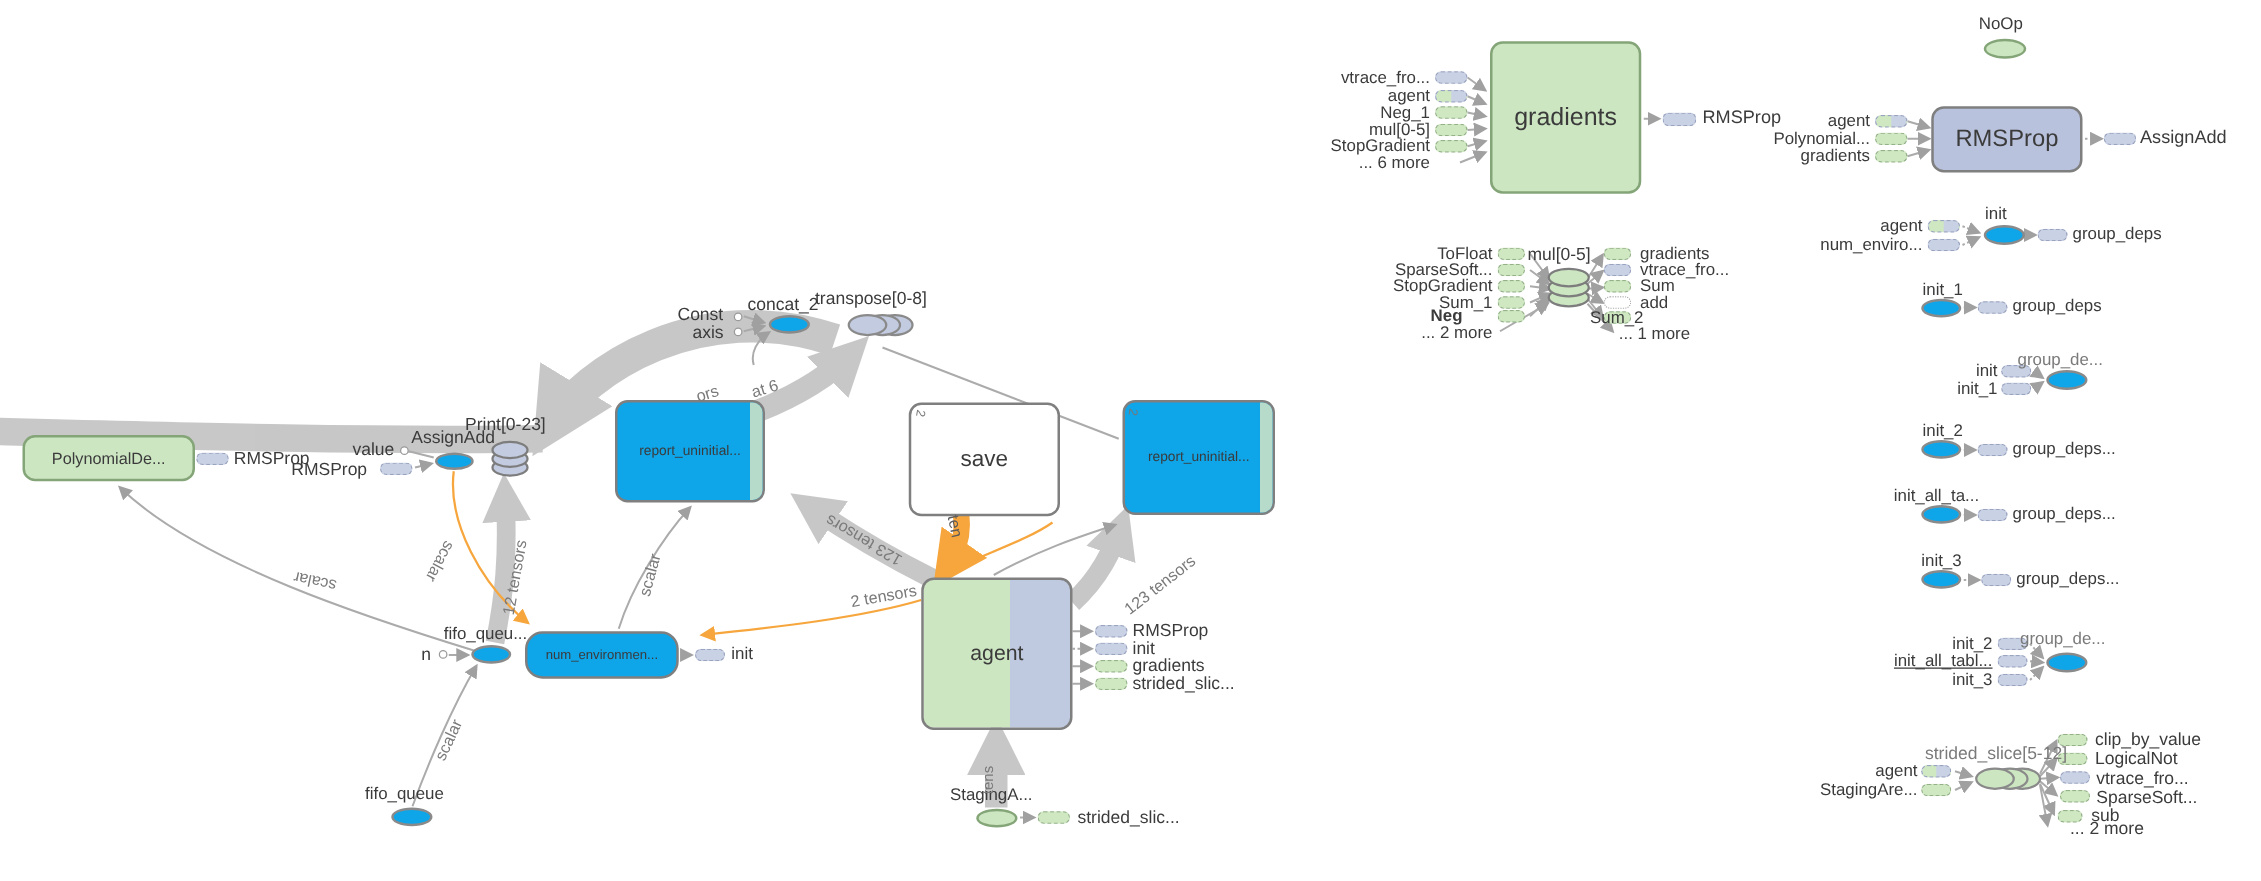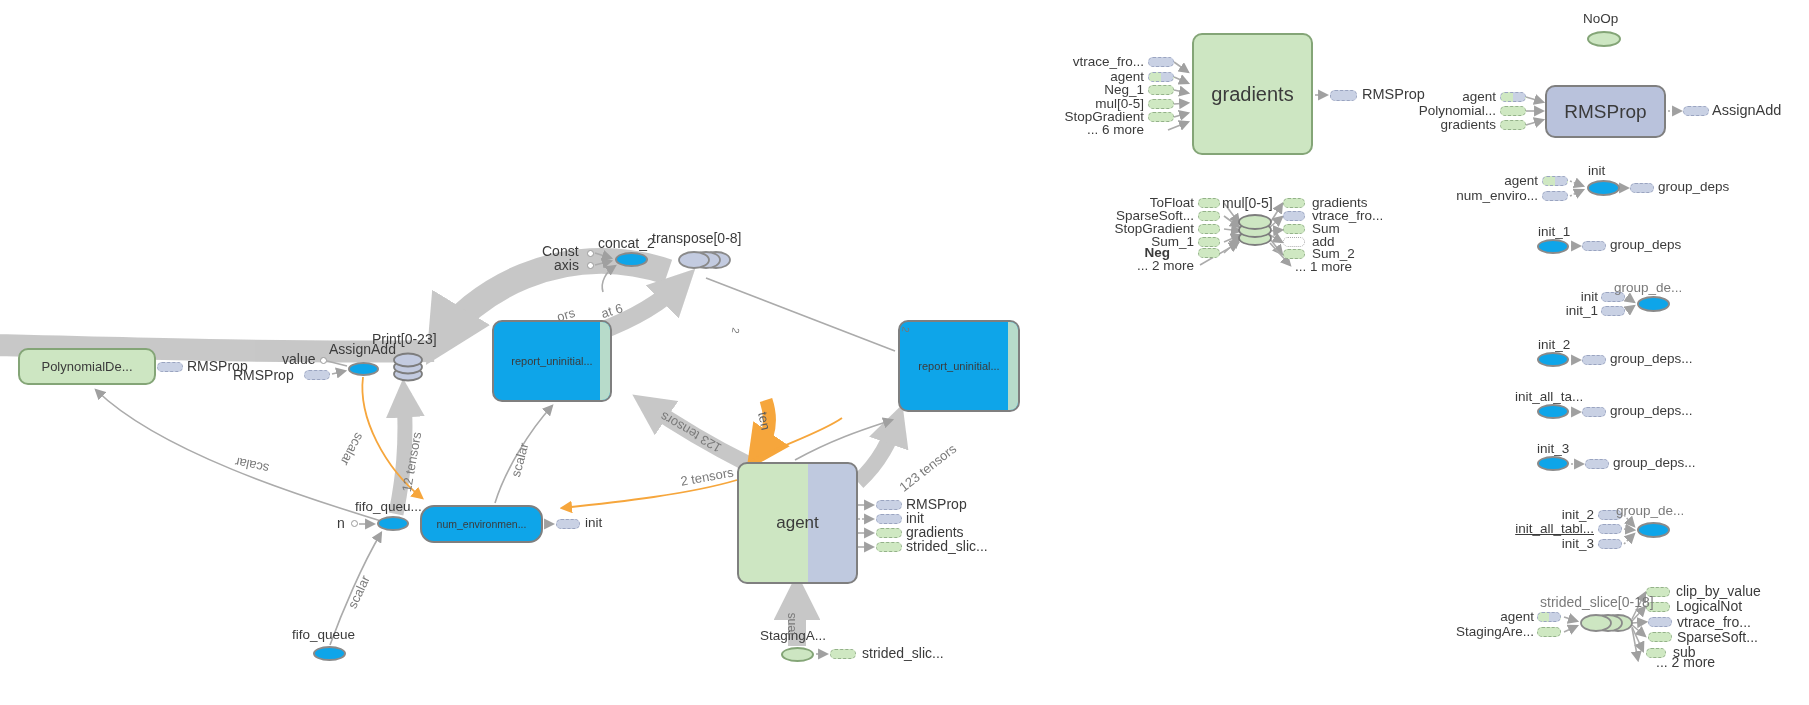--- a/index.html
+++ b/index.html
@@ -170,20 +170,23 @@
   <ellipse cx="40" cy="10" rx="14" ry="8" fill="#c3cbe0" stroke="#8a8a8a" stroke-width="1.8"></ellipse>
   <ellipse cx="30" cy="10" rx="14" ry="8" fill="#c3cbe0" stroke="#8a8a8a" stroke-width="1.8"></ellipse>
   <ellipse cx="18" cy="10" rx="15" ry="8" fill="#c3cbe0" stroke="#8a8a8a" stroke-width="1.8"></ellipse>
 </svg>
 
 <div class="node blue" style="left:492px;top:320px;width:120px;height:82px;">
   <div class="strip"></div>
   <span class="f11">report_uninitial...</span>
 </div>
 
+<div class="node" style="left:727px;top:322px;width:121px;height:91px;background:#fff;">
+  <span style="font-size:18px;">save</span>
+</div>
 <div class="corner" style="left:733px;top:325px;transform:rotate(100deg);">2</div>
 
 <div class="node blue" style="left:898px;top:320px;width:122px;height:92px;">
   <div class="strip"></div>
   <span class="f11">report_uninitial...</span>
 </div>
 <div class="corner" style="left:903px;top:324px;transform:rotate(100deg);">2</div>
 
 <div class="node" style="left:737px;top:462px;width:121px;height:122px;background:linear-gradient(90deg,#cde6c2 0 59%,#bfc9df 59% 100%);">
   <span style="font-size:17px;">agent</span>
@@ -285,21 +288,21 @@
 
 <div class="icon g" style="left:1283px;top:198px;width:22px;"></div>
 <div class="icon b" style="left:1283px;top:211px;width:22px;"></div>
 <div class="icon g" style="left:1283px;top:224px;width:22px;"></div>
 <div class="icon w" style="left:1283px;top:237px;width:22px;"></div>
 <div class="icon g" style="left:1283px;top:249px;width:22px;"></div>
 <div class="lbl" style="left:1312px;top:196px;">gradients</div>
 <div class="lbl" style="left:1312px;top:209px;">vtrace_fro...</div>
 <div class="lbl" style="left:1312px;top:222px;">Sum</div>
 <div class="lbl" style="left:1312px;top:235px;">add</div>
-<div class="lbl" style="left:1312px;top:247px;">Sum_2</div>
+<div class="lbl" style="left:1272px;top:247px;">Sum_2</div>
 <div class="lbl" style="left:1295px;top:260px;">... 1 more</div>
 
 <div class="lbl r" style="left:1408px;top:174px;width:130px;">agent</div>
 <div class="lbl r" style="left:1408px;top:189px;width:130px;">num_enviro...</div>
 <div class="icon m" style="left:1542px;top:176px;"></div>
 <div class="icon b" style="left:1542px;top:191px;"></div>
 <div class="lbl" style="left:1588px;top:164px;">init</div>
 <div class="ellipse blue" style="left:1587px;top:180px;width:33px;height:16px;"></div>
 <div class="icon b" style="left:1630px;top:183px;width:24px;"></div>
 <div class="lbl" style="left:1658px;top:180px;">group_deps</div>
@@ -333,21 +336,21 @@
 
 <div class="lbl edge-lbl" style="left:1616px;top:504px;font-size:13.5px;">group_de...</div>
 <div class="lbl r" style="left:1464px;top:508px;width:130px;">init_2</div>
 <div class="lbl r" style="left:1464px;top:522px;width:130px;text-decoration:underline;">init_all_tabl...</div>
 <div class="lbl r" style="left:1464px;top:537px;width:130px;">init_3</div>
 <div class="icon b" style="left:1598px;top:510px;width:24px;"></div>
 <div class="icon b" style="left:1598px;top:524px;width:24px;"></div>
 <div class="icon b" style="left:1598px;top:539px;width:24px;"></div>
 <div class="ellipse blue" style="left:1637px;top:522px;width:33px;height:16px;"></div>
 
-<div class="lbl f14" style="left:1540px;top:595px;color:#7a7a7a;">strided_slice[0-18]</div>
+<div class="lbl f14" style="left:1540px;top:595px;color:#7a7a7a;">strided_slice[5-12]</div>
 <div class="lbl r" style="left:1404px;top:610px;width:130px;">agent</div>
 <div class="lbl r" style="left:1404px;top:625px;width:130px;">StagingAre...</div>
 <div class="icon m" style="left:1537px;top:612px;width:24px;"></div>
 <div class="icon g" style="left:1537px;top:627px;width:24px;"></div>
 <svg class="seriessvg" style="left:1578px;top:613px;" width="56" height="20">
   <ellipse cx="40" cy="10" rx="14" ry="8" fill="#cde6c2" stroke="#8a8a8a" stroke-width="1.8"></ellipse>
   <ellipse cx="30" cy="10" rx="14" ry="8" fill="#cde6c2" stroke="#8a8a8a" stroke-width="1.8"></ellipse>
   <ellipse cx="18" cy="10" rx="15" ry="8" fill="#cde6c2" stroke="#8a8a8a" stroke-width="1.8"></ellipse>
 </svg>
 <div class="icon g" style="left:1646px;top:587px;width:24px;"></div>

